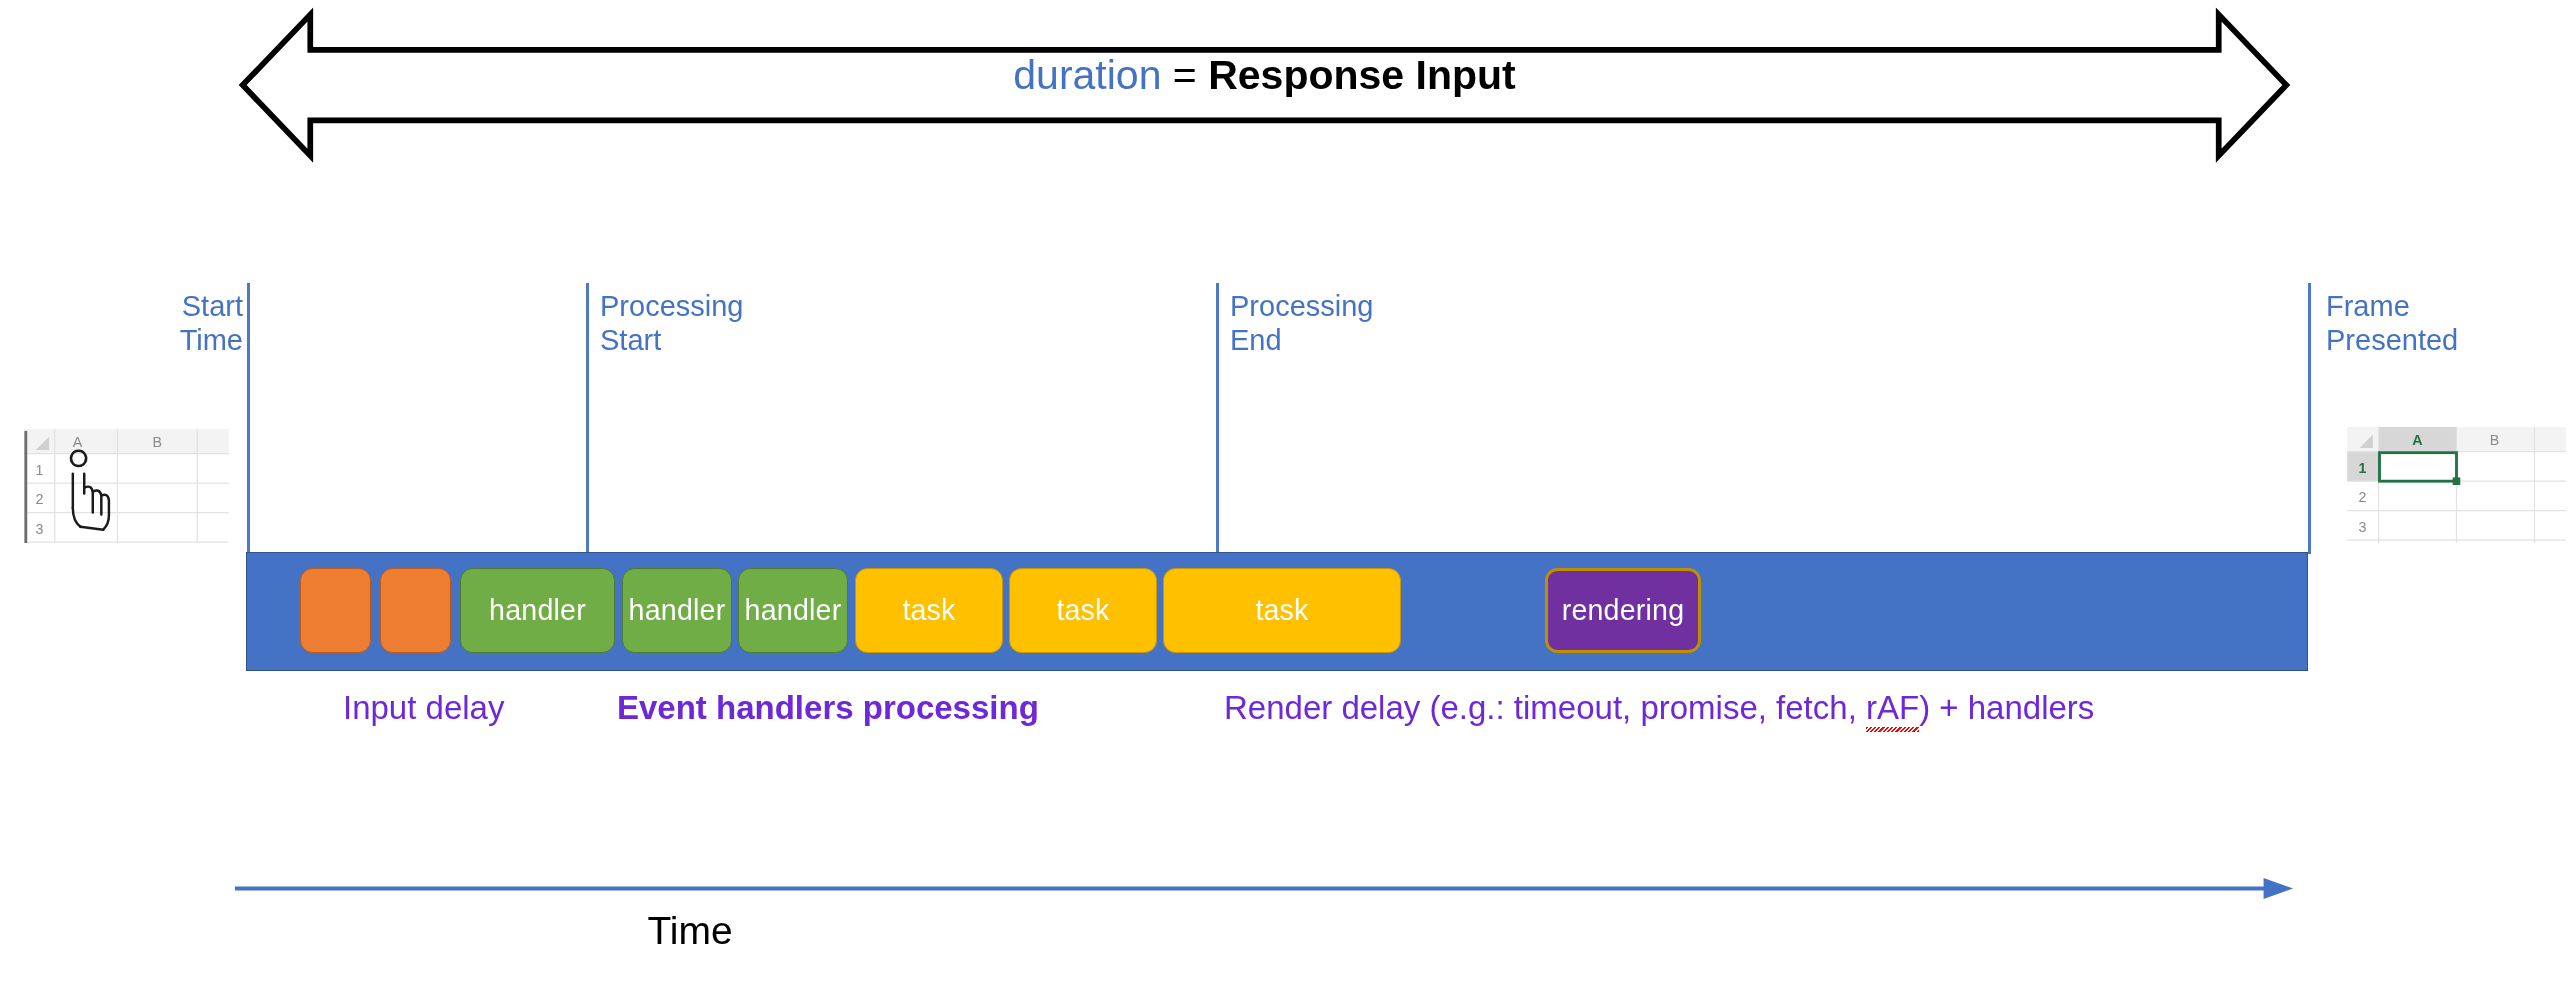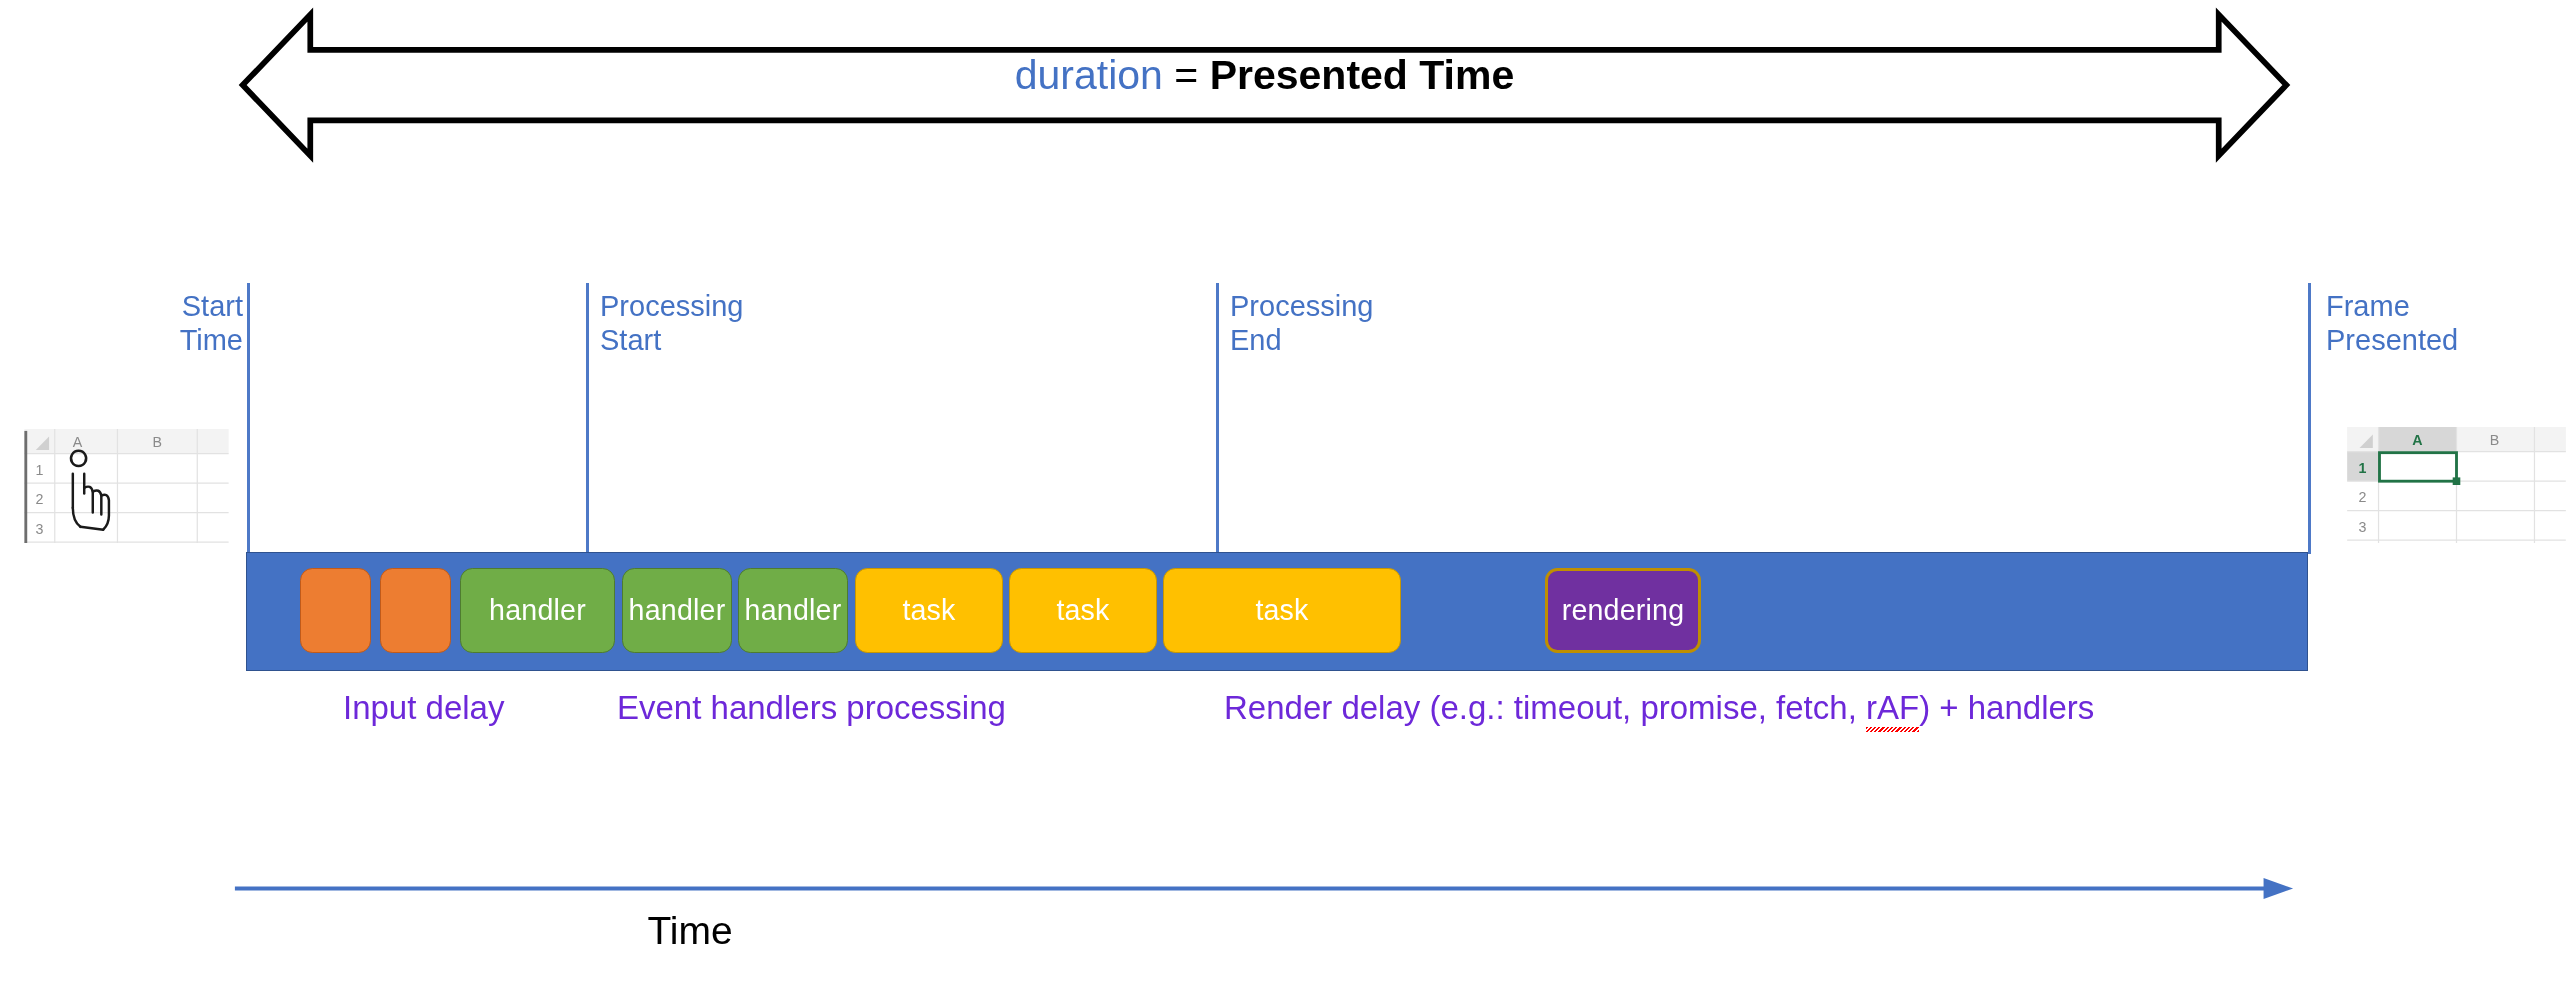--- a/index.html
+++ b/index.html
@@ -154,21 +154,21 @@
 </style>
 </head>
 <body>
 
 <div id="stage">
 
   <svg id="duration-arrow-svg" viewBox="0 0 2160 170" preserveAspectRatio="none">
     <polygon points="7,83 78,9 78,46 2082,46 2082,9 2153,83 2082,157 2082,120 78,120 78,157" fill="#FFFFFF" stroke="#000000" stroke-width="6" stroke-linejoin="miter"></polygon>
   </svg>
   <div id="duration-label">
-    <span class="kw">duration</span><span class="eq"> = </span><span class="strong">Presented Time</span>
+    <span class="kw">duration</span><span class="eq"> = </span><span class="strong">Response Input</span>
   </div>
 
   <div class="vline" style="left:247px; top:283px; height:271px;"></div>
   <div class="vline" style="left:586px; top:283px; height:271px;"></div>
   <div class="vline" style="left:1216px; top:283px; height:271px;"></div>
   <div class="vline" style="left:2308px; top:283px; height:271px;"></div>
 
   <div class="blue-label" style="left:100px; top:290px; width:143px; text-align:right;">Start
 Time</div>
 
@@ -269,21 +269,21 @@
 
     <div class="block yellow" style="left:608px; width:148px;">task</div>
     <div class="block yellow" style="left:762px; width:148px;">task</div>
     <div class="block yellow" style="left:916px; width:238px;">task</div>
 
     <div class="block purple" style="left:1298px; width:156px;">rendering</div>
   </div>
 
   <div class="caption" style="left:343px; top:689px;">Input delay</div>
 
-  <div class="caption" style="left:617px; top:689px;">Event handlers processing</div>
+  <div class="caption" style="left:617px; top:689px;font-weight:bold;">Event handlers processing</div>
 
   <div class="caption" style="left:1224px; top:689px;">
     <span>Render delay (e.g.: timeout, promise, fetch, </span><span class="squiggle">rAF</span><span>) + handlers</span>
   </div>
 
   <svg id="time-axis-svg" viewBox="0 0 2165 26" preserveAspectRatio="none">
     <line x1="2" y1="13" x2="2140" y2="13" stroke="#4472C4" stroke-width="4"></line>
     <polygon points="2163,13 2132,2 2132,24" fill="#4472C4"></polygon>
   </svg>
   <div id="time-label">Time</div>

